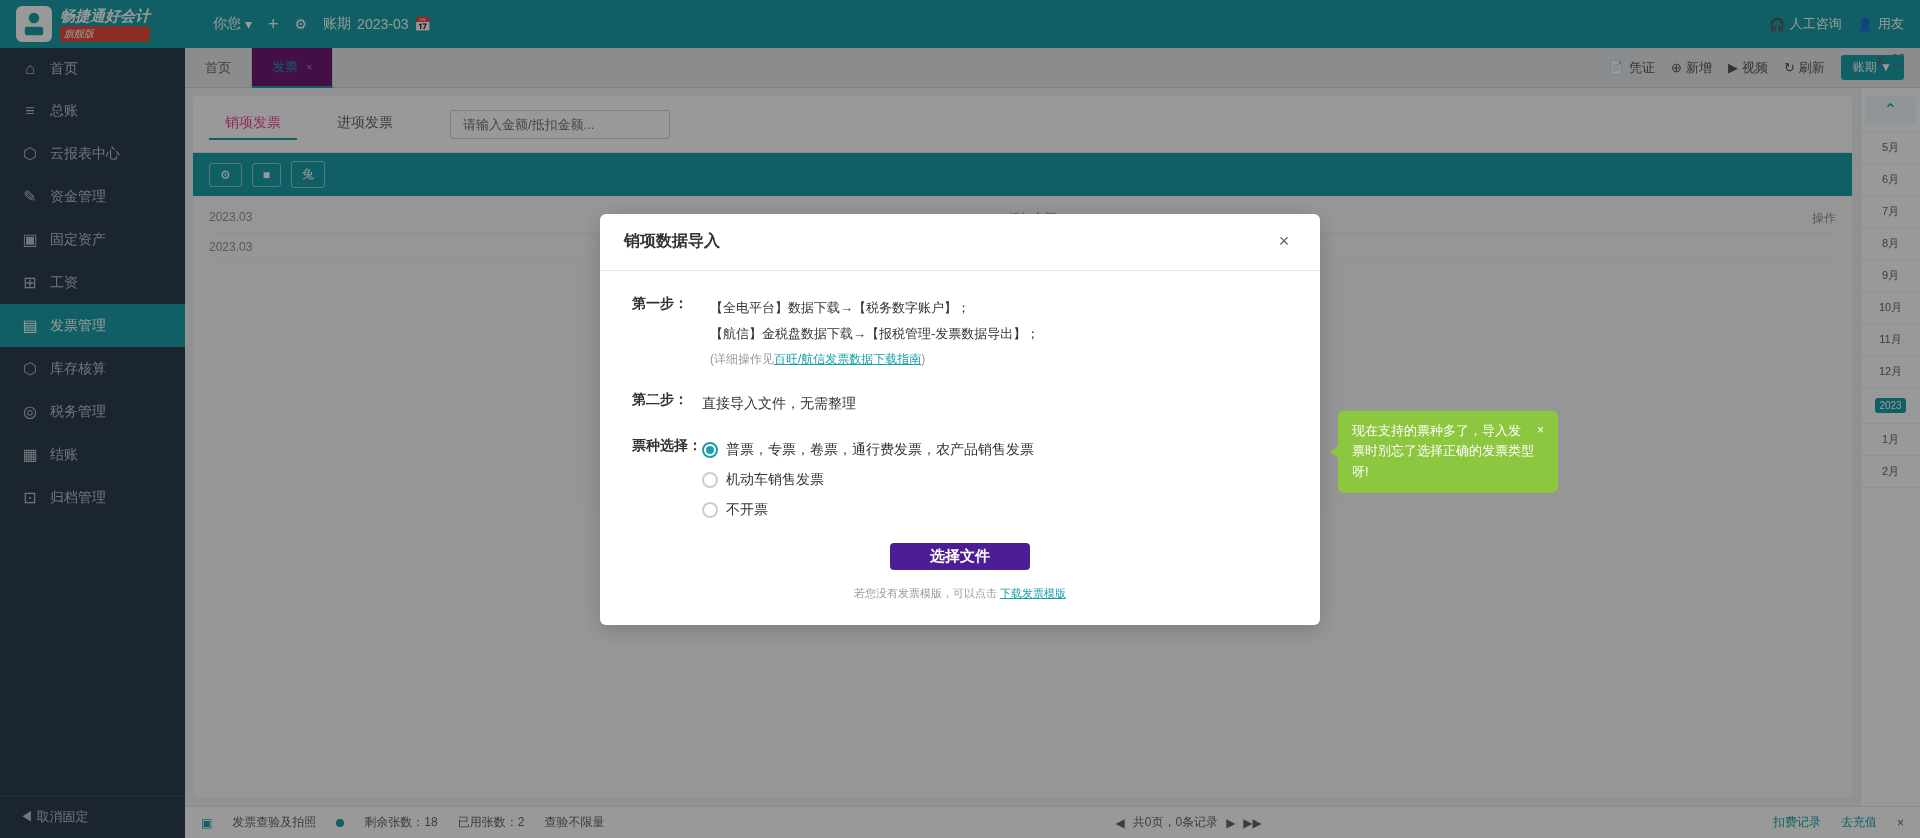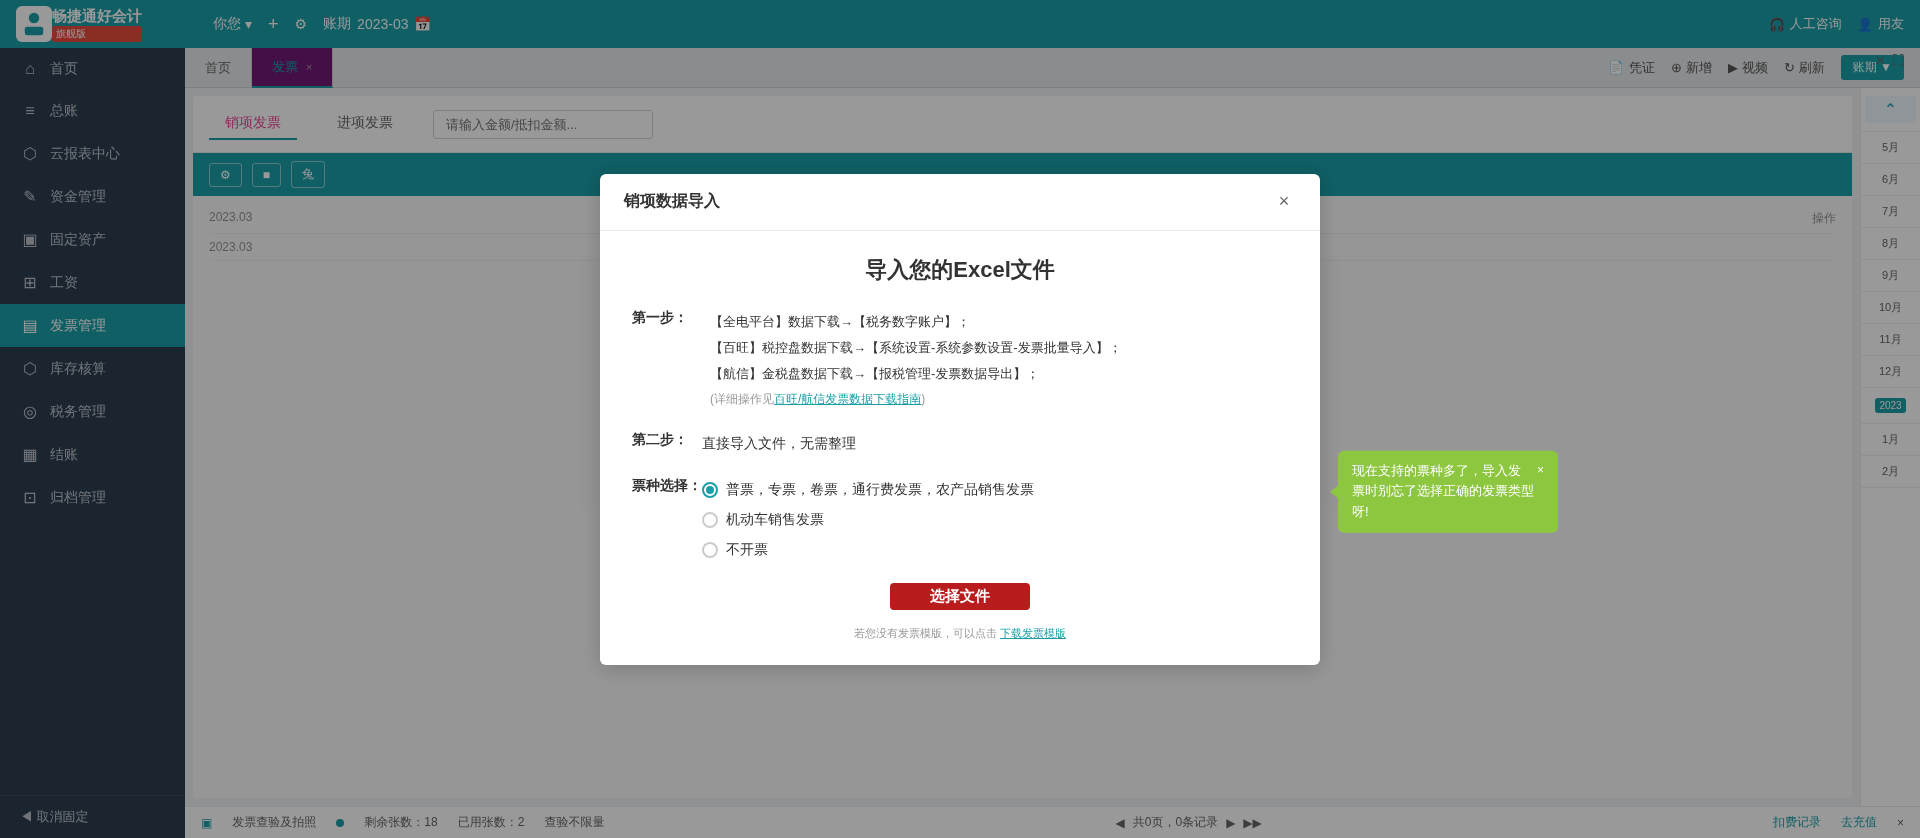--- a/index.html
+++ b/index.html
@@ -3,21 +3,21 @@
   <meta charset="utf-8">
   <style>
     * { box-sizing: border-box; margin: 0; padding: 0; }
     body { font-family: 'Microsoft YaHei', Arial, sans-serif; font-size: 13px; background: #f0f2f5; overflow: hidden; width: 1920px; height: 838px; }
 
     
     .top-bar {
       display: flex; align-items: center; height: 48px;
       background: #1a9fa8; padding: 0 16px; gap: 12px;
     }
-    .logo-area { display: flex; align-items: center; width: 185px; }
+    .logo-area { display: flex; align-items: center; gap: 8px; width: 185px; font-style: italic; }
     .logo-icon { width: 36px; height: 36px; background: white; border-radius: 6px; display: flex; align-items: center; justify-content: center; color: #1a9fa8; font-weight: bold; font-size: 16px; }
     .logo-text { color: white; font-size: 15px; font-weight: bold; }
     .logo-badge { color: #fff; font-size: 10px; background: #e74c3c; padding: 1px 4px; border-radius: 3px; }
     .top-nav { display: flex; align-items: center; gap: 16px; color: white; font-size: 14px; flex: 1; }
     .top-nav-dropdown { display: flex; align-items: center; gap: 4px; cursor: pointer; }
     .top-nav-add { color: white; font-size: 18px; cursor: pointer; }
     .top-nav-gear { color: white; cursor: pointer; }
     .top-nav-period { color: white; display: flex; align-items: center; gap: 6px; }
     .top-right { display: flex; align-items: center; gap: 16px; color: white; margin-left: auto; }
     .top-right-item { display: flex; align-items: center; gap: 4px; cursor: pointer; }
@@ -80,21 +80,21 @@
     .modal-main-title { text-align: center; font-size: 22px; font-weight: bold; color: #333; margin-bottom: 24px; }
     .step-section { margin-bottom: 20px; }
     .step-label { font-size: 14px; color: #333; font-weight: bold; margin-bottom: 8px; }
     .step-content { font-size: 13px; color: #333; line-height: 2; padding-left: 48px; }
     .step-content .link { color: #1a9fa8; cursor: pointer; text-decoration: underline; }
     .radio-group { display: flex; flex-direction: column; gap: 12px; padding-left: 48px; margin-top: 4px; }
     .radio-item { display: flex; align-items: center; gap: 8px; font-size: 14px; color: #333; cursor: pointer; }
     .radio-circle { width: 16px; height: 16px; border-radius: 50%; border: 2px solid #ccc; display: flex; align-items: center; justify-content: center; }
     .radio-circle.selected { border-color: #1a9fa8; }
     .radio-dot { width: 8px; height: 8px; border-radius: 50%; background: #1a9fa8; }
-    .select-file-btn { background: #b91c1c; color: white; border: none; padding: 4px 40px; font-size: 15px; border-radius: 4px; cursor: pointer; display: block; margin: 24px auto 16px; font-weight: bold; }
+    .select-file-btn { background: #4c1d95; color: white; border: none; padding: 4px 40px; font-size: 15px; border-radius: 4px; cursor: pointer; display: block; margin: 24px auto 16px; font-weight: bold; }
     .modal-footer-note { text-align: center; font-size: 11px; color: #999; }
     .modal-footer-note .link { color: #1a9fa8; cursor: pointer; text-decoration: underline; }
 
     
     .tooltip-bubble { position: absolute; background: #8dc63f; color: white; padding: 10px 14px; border-radius: 6px; font-size: 13px; line-height: 1.6; width: 220px; right: -10px; top: 50%; transform: translateY(-50%); z-index: 200; }
     .tooltip-bubble::before { content: ''; position: absolute; left: -8px; top: 50%; transform: translateY(-50%); border-width: 6px 8px 6px 0; border-style: solid; border-color: transparent #8dc63f transparent transparent; }
     .tooltip-close { float: right; cursor: pointer; font-size: 12px; margin-left: 8px; }
     .tooltip-dot { width: 10px; height: 10px; border-radius: 50%; background: #8dc63f; display: inline-block; }
     .tooltip-line { display: inline-block; width: 60px; height: 1px; background: #8dc63f; vertical-align: middle; }
     .window-btn { color: #666; cursor: pointer; font-size: 16px; }
@@ -223,21 +223,21 @@
       </div>
     </div>
 
     <div style="display:flex;flex:1;overflow:hidden;">
       <div class="invoice-page">
 
         <div class="invoice-header">
           <div class="invoice-tab active">销项发票</div>
           <div class="invoice-tab">进项发票</div>
           <div class="invoice-search">
-            <input type="text" style="border: 1px solid rgb(208, 211, 216); border-radius: 3px; padding: 6px 12px; width: 220px; font-size: 13px; color: rgb(153, 153, 153);" placeholder="请输入金额/抵扣金额...">
+            <input type="text" style="border: 1px solid rgb(208, 211, 216); border-radius: 3px; padding: 6px 12px; width: 220px; font-size: 13px; color: rgb(153, 153, 153); margin-left: 17px;" placeholder="请输入金额/抵扣金额...">
           </div>
         </div>
 
         <div class="invoice-toolbar">
           <button class="toolbar-btn">⚙</button>
           <button class="toolbar-btn">■</button>
           <button class="toolbar-btn">兔</button>
         </div>
 
         <div style="flex:1;padding:8px 16px;background:#f9f9f9;opacity:0.7;">
@@ -292,28 +292,26 @@
   </div>
 </div>
 
 <div class="overlay">
   <div class="modal">
     <div class="modal-header">
       <span class="modal-title">销项数据导入</span>
       <span class="modal-close">×</span>
     </div>
     <div class="modal-body">
-      <div class="modal-main-title">导入您的Excel文件</div>
 
       <div class="step-section">
         <div style="display:flex;align-items:flex-start;gap:8px;">
           <span class="step-label" style="white-space:nowrap;min-width:70px;">第一步：</span>
           <div class="step-content" style="padding-left:0;">
             <div>【全电平台】数据下载→【税务数字账户】；</div>
-            <div>【百旺】税控盘数据下载→【系统设置-系统参数设置-发票批量导入】；</div>
             <div>【航信】金税盘数据下载→【报税管理-发票数据导出】；</div>
             <div style="font-size:12px;color:#999;">
               <span>(详细操作见</span><a href="#" class="link" style="color:#1a9fa8;text-decoration:underline;">百旺/航信发票数据下载指南</a><span>)</span>
             </div>
           </div>
         </div>
       </div>
 
       <div class="step-section">
         <div style="display:flex;align-items:center;gap:0;">

